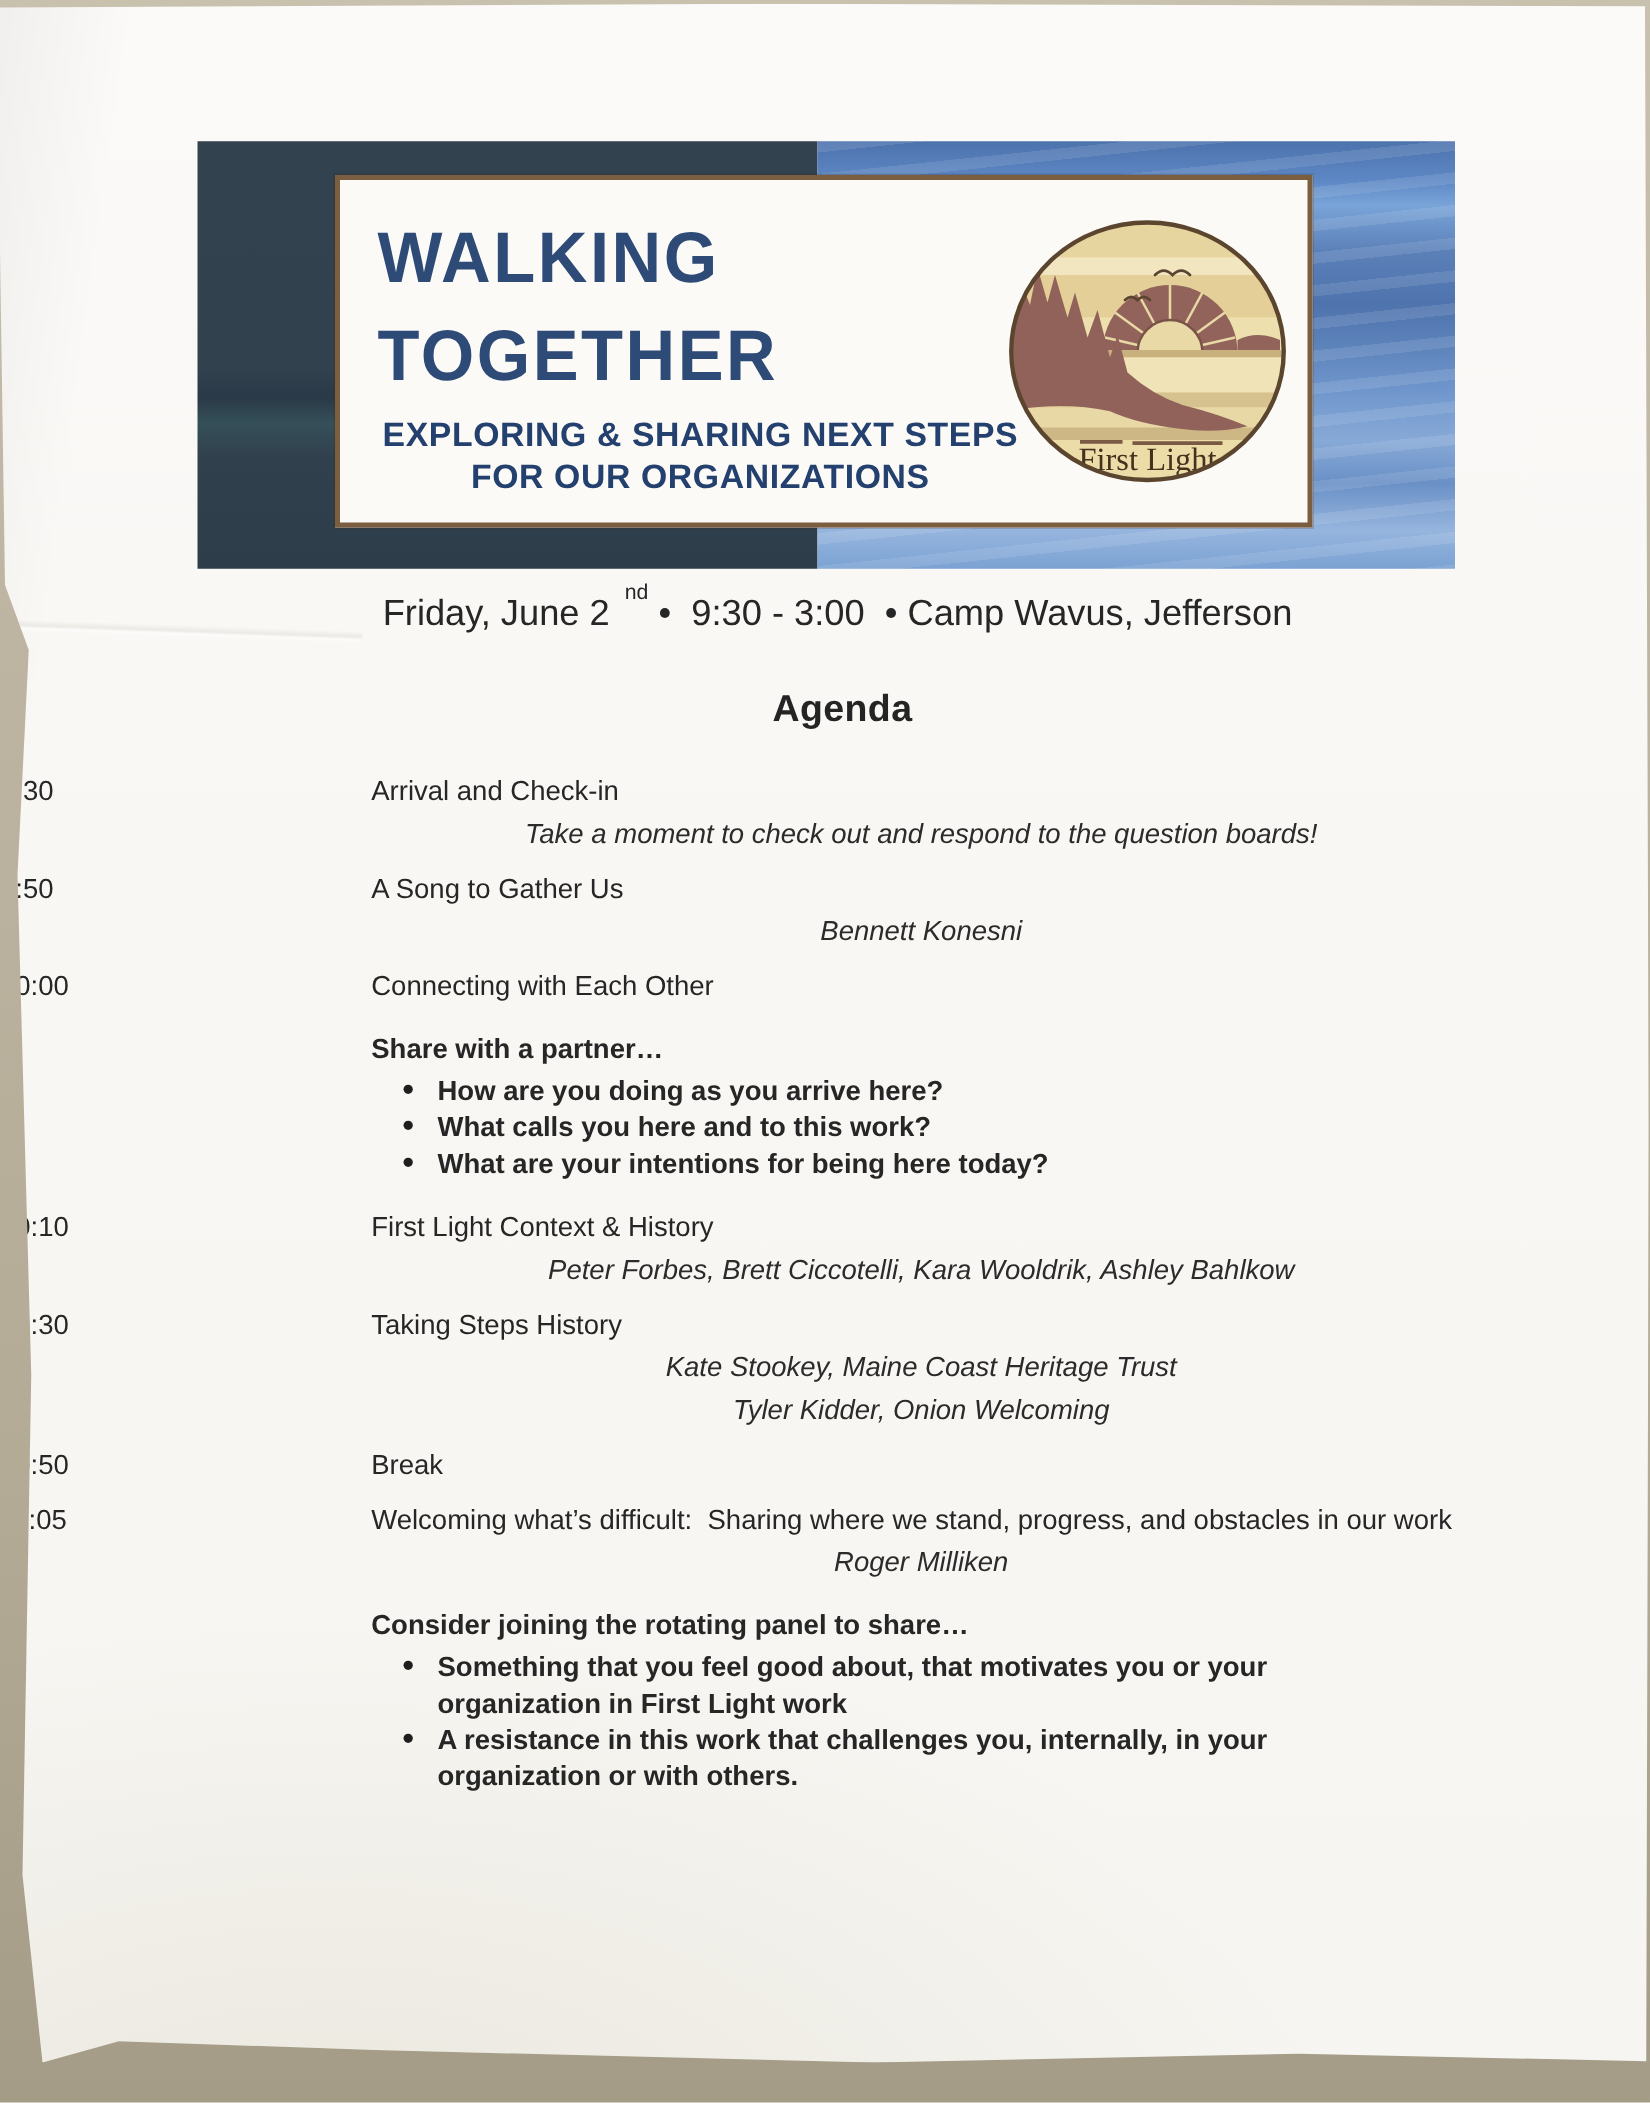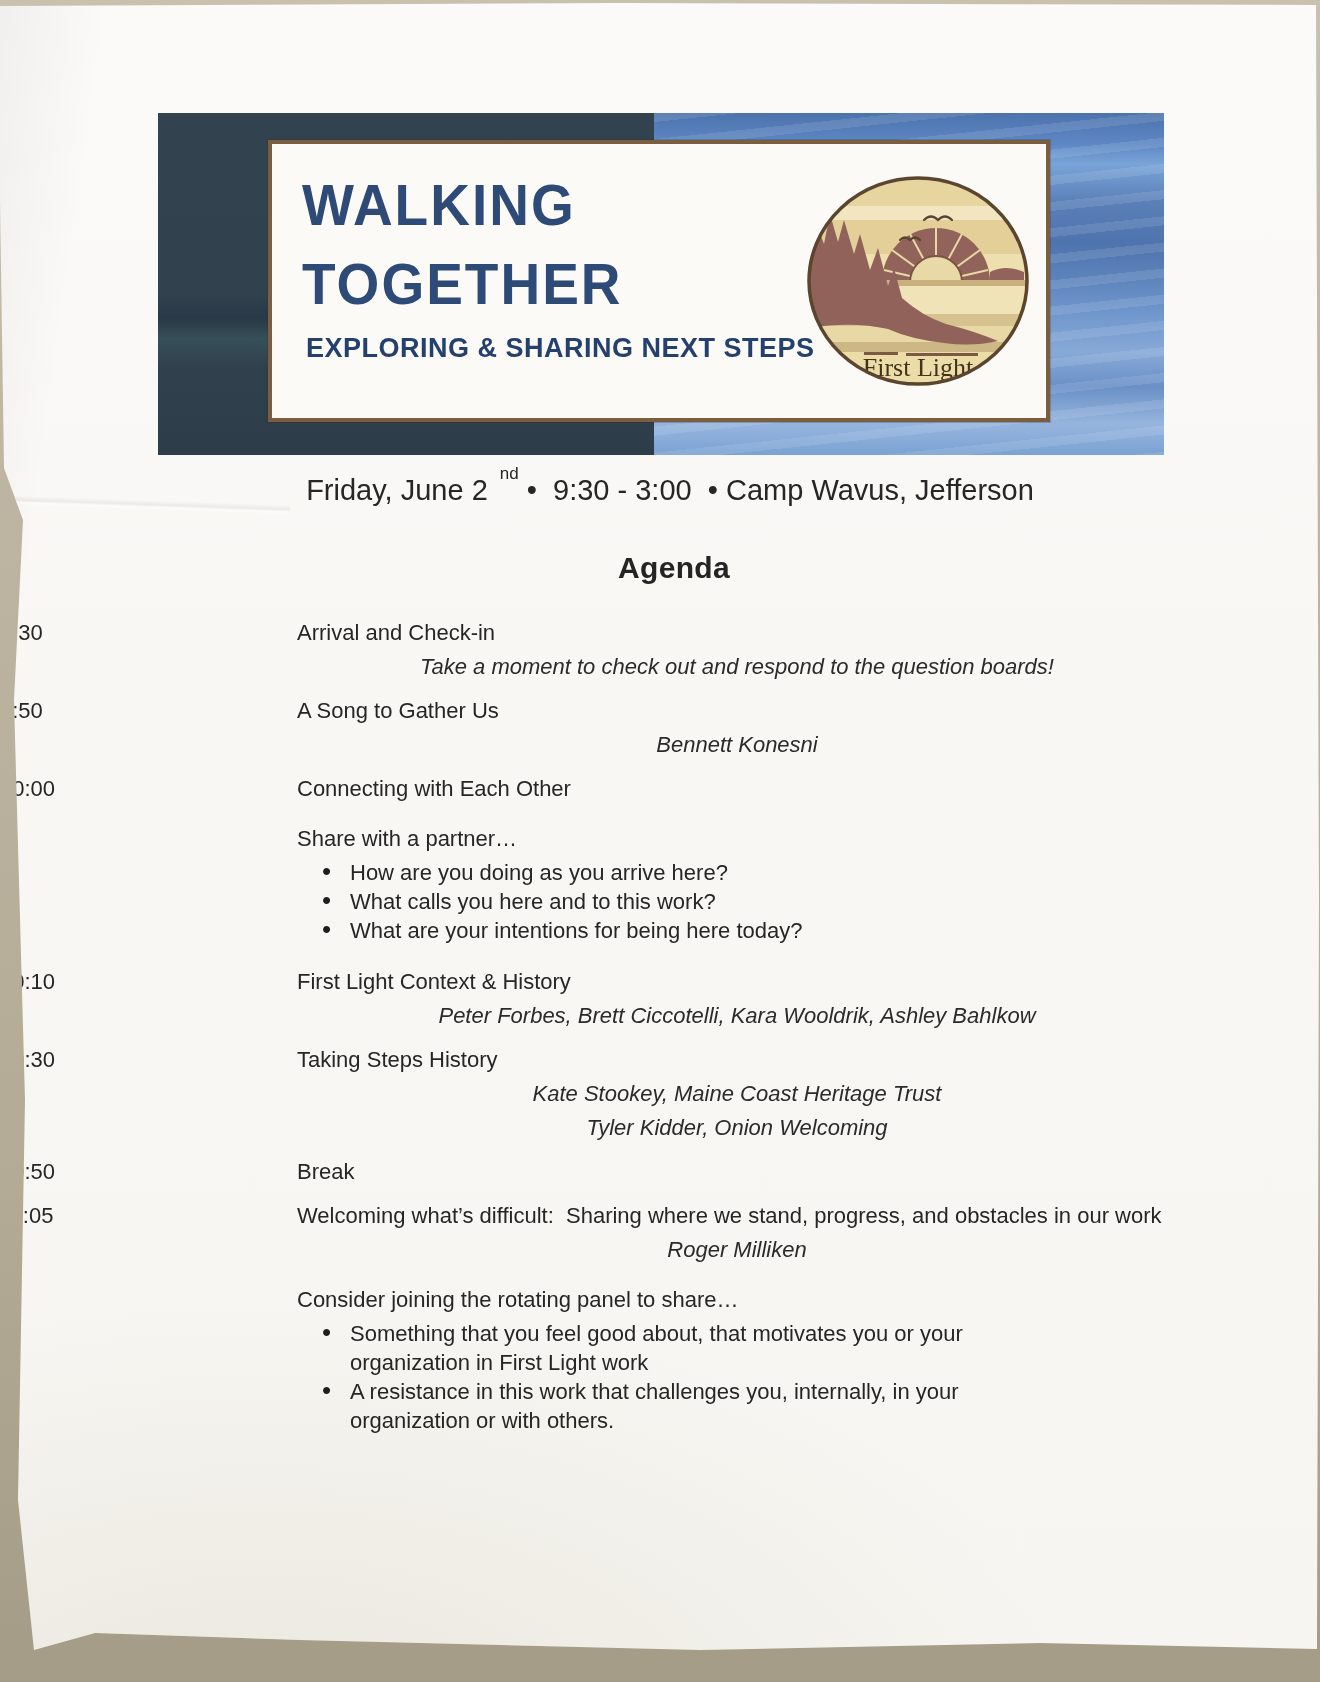--- a/index.html
+++ b/index.html
@@ -87,21 +87,21 @@
   }
   .agenda {
     position: absolute; left: 0; top: 616px; width: 1320px;
     color: #262626; font-size: 22px; line-height: 34px;
   }
   .row { display: grid; grid-template-columns: 250px 880px; column-gap: 47px; margin-bottom: 10px; }
   .time { font-weight: 500; white-space: nowrap; }
   .body { max-width: 880px; }
   .item-title { font-weight: 500; white-space: pre-wrap; }
   .speaker, .note { font-style: italic; color: #2b2b2b; text-align: center; }
-  .sub-block { margin: 16px 0 20px 297px; width: 880px; }
+  .sub-block { margin: 16px 0 20px 297px; width: 880px; font-weight: bold; }
   .lead { margin-bottom: 2px; }
   ul.bullets { list-style: none; margin-left: 25px; line-height: 29px; }
   ul.bullets li { position: relative; padding-left: 28px; max-width: 735px; }
   ul.bullets li::before {
     content: "\2022";
     position: absolute; left: 0; top: -1px;
     font-size: 26px; color: #1e1e1e;
   }
 </style>
 </head>
@@ -113,20 +113,21 @@
     <div class="navy"></div>
     <div class="watercolor"></div>
 
     <div class="card">
       <div class="card-title">
         <div>WALKING</div>
         <div>TOGETHER</div>
       </div>
       <div class="card-subtitle">
         <div>EXPLORING &amp; SHARING NEXT STEPS</div>
+        <div>FOR OUR ORGANIZATIONS</div>
       </div>
 
       <svg class="logo" viewBox="0 0 225 214" aria-hidden="true">
         <defs>
           <clipPath id="ovalClip">
               <ellipse cx="112" cy="107" rx="109" ry="103"></ellipse>
             </clipPath>
         </defs>
         <ellipse cx="112" cy="107" rx="109" ry="103" fill="#ecdca8"></ellipse>
         <g clip-path="url(#ovalClip)">

